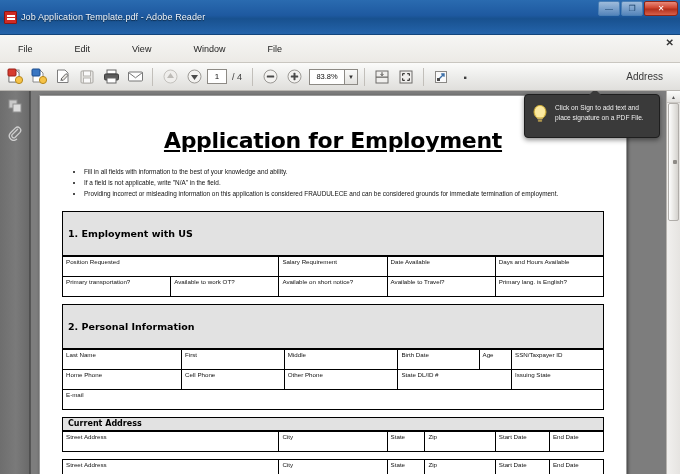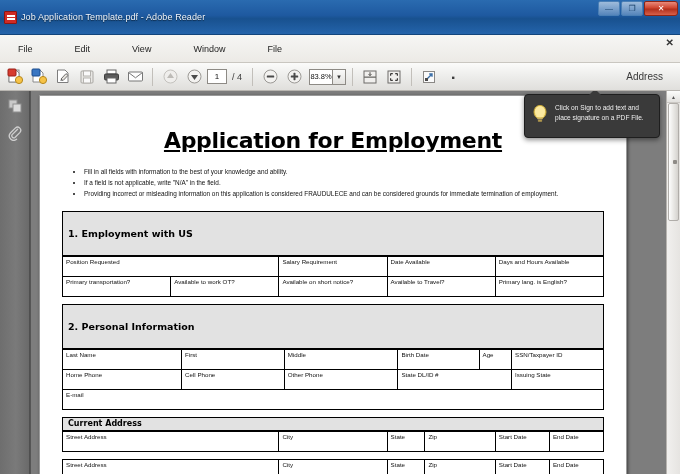--- a/index.html
+++ b/index.html
@@ -114,21 +114,21 @@
     background: #fff;
     font-size: 8px; color: #111;
     text-align: center; line-height: 13px;
   }
   .pagetotal { font-size: 9px; color: #3a3a3a; margin: 0 4px 0 3px; }
   .zoombox {
     display: flex; align-items: stretch;
     height: 16px; margin-left: 2px;
   }
   .zoomval {
-    width: 24px;
+    width: 36px;
     border: 1px solid #8d8a85;
     background: #fff;
     font-size: 7.5px; color: #111;
     text-align: center; line-height: 14px;
   }
   .zoomarrow {
     width: 13px;
     border: 1px solid #8d8a85; border-left: none;
     background: linear-gradient(180deg,#fafaf9,#e3e2df);
     display:flex; align-items:center; justify-content:center;

